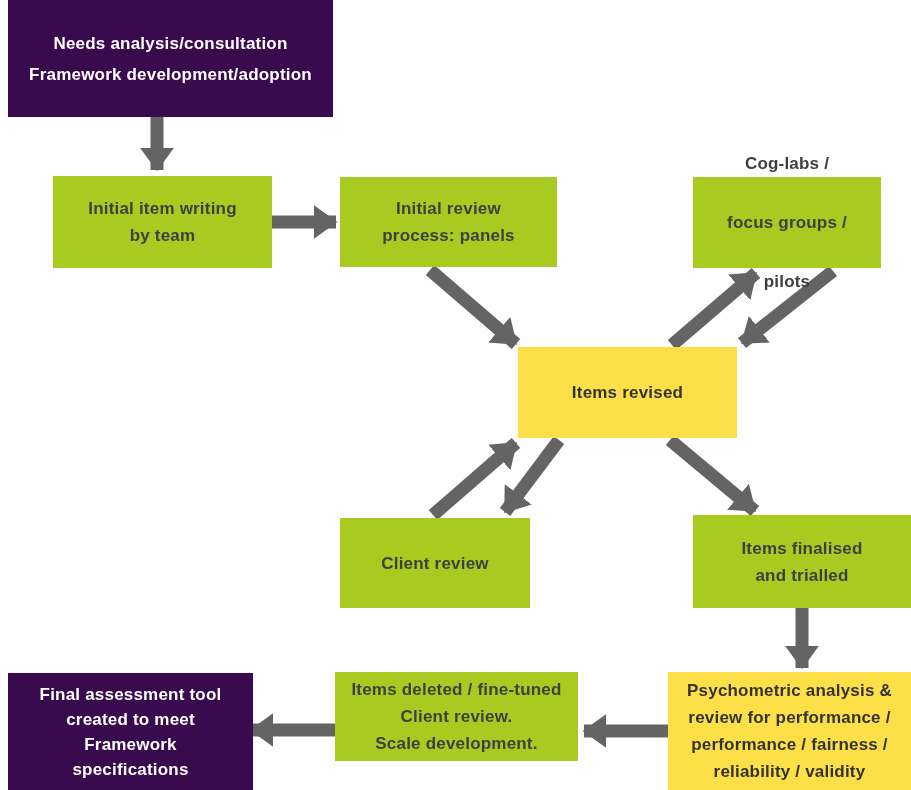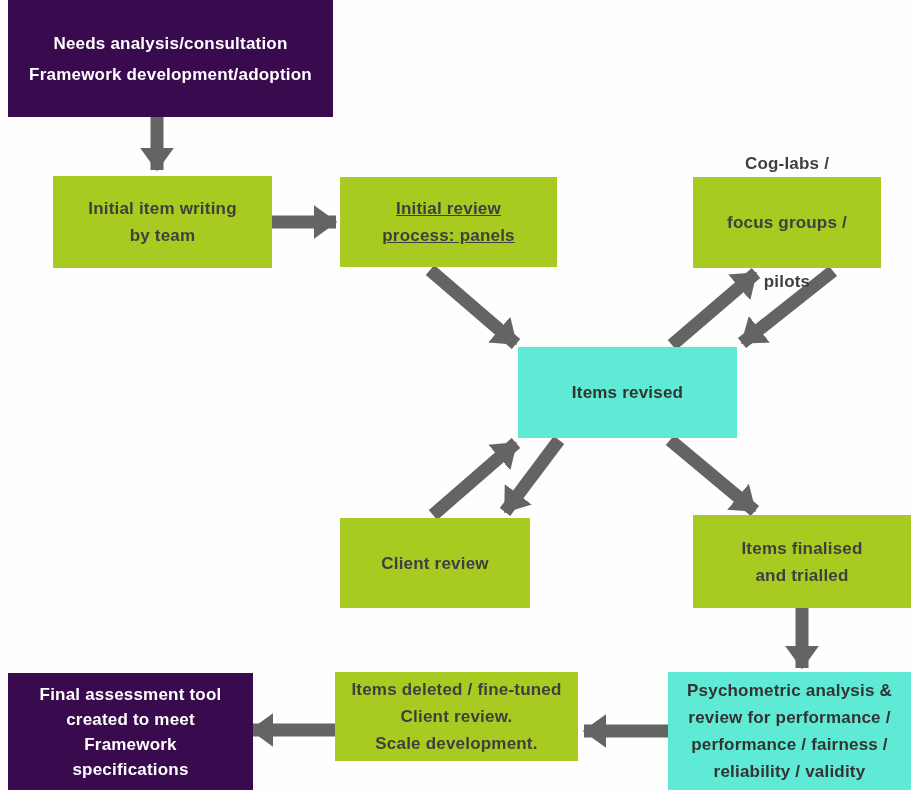--- a/index.html
+++ b/index.html
@@ -14,33 +14,33 @@
     position:absolute;
     display:flex;flex-direction:column;
     justify-content:center;align-items:center;
     text-align:center;
     font-weight:bold;
     font-size:17px;
     line-height:27px;
     letter-spacing:.2px;
   }
   .node.green{background:#a8cb21;color:#3f3f3f;}
-  .node.blue{background:#5eead4;color:#333333;}
+  .node.blue{background:#fde047;color:#333333;}
   .node.purple{background:#3a0a4e;color:#ffffff;line-height:31px;margin-left:8px;}
   .line{white-space:nowrap;}
   #arrow-layer{
     position:absolute;left:0;top:0;
     pointer-events:none;
   }
   #arrow-layer line{stroke:#646464;stroke-width:13;}
 
   
   #n-needs          {left:0;    top:0;    width:325px;height:117px;}
   #n-item-writing   {left:53px; top:176px;width:219px;height:92px;}
-  #n-initial-review {left:340px;top:177px;width:217px;height:90px;text-decoration:underline;}
+  #n-initial-review {left:340px;top:177px;width:217px;height:90px;}
   #n-cog-labs       {left:693px;top:177px;width:188px;height:91px;gap:32px;}
   #n-items-revised  {left:518px;top:347px;width:219px;height:91px;}
   #n-client-review  {left:340px;top:518px;width:190px;height:90px;}
   #n-items-finalised{left:693px;top:515px;width:218px;height:93px;}
   #n-psychometric   {left:668px;top:672px;width:243px;height:118px;align-items:center;}
   #n-items-deleted  {left:335px;top:672px;width:243px;height:89px;}
   #n-final          {left:0;    top:673px;width:245px;height:117px;}
 </style>
 </head>
 <body>

